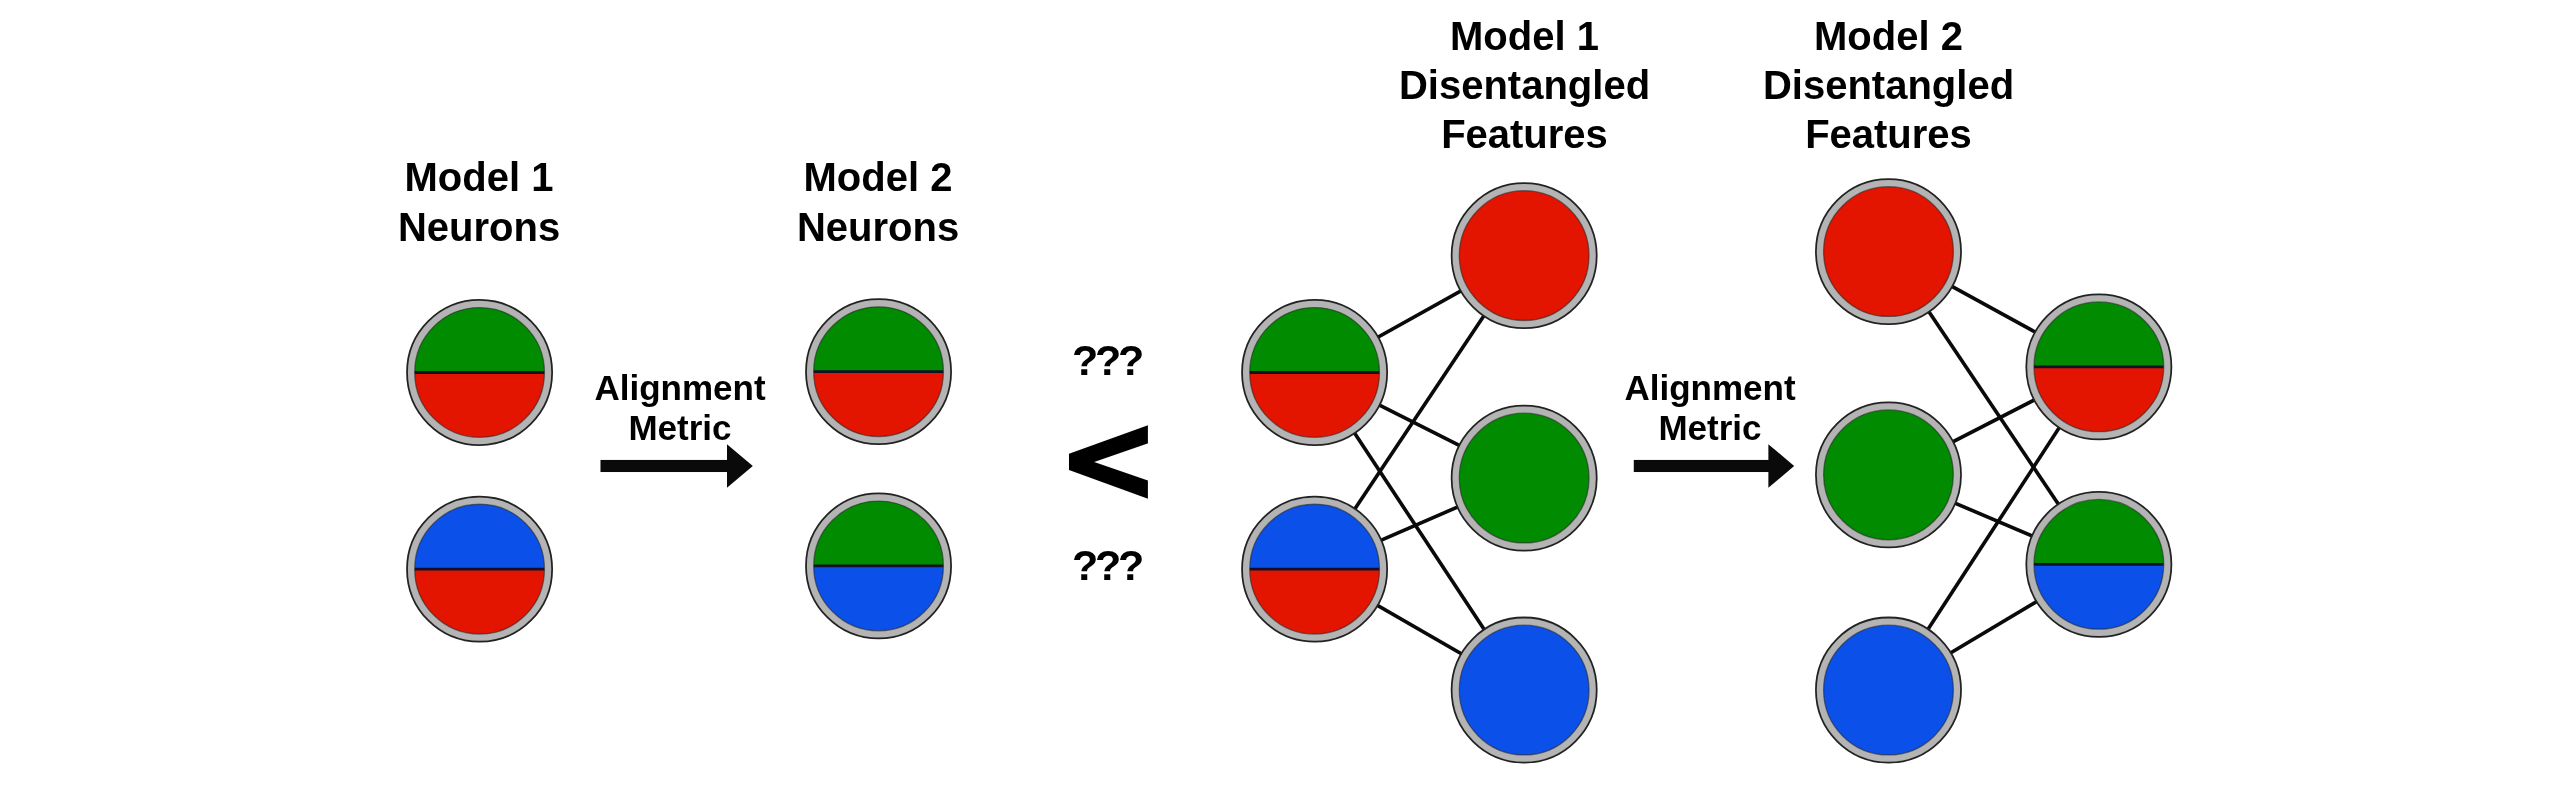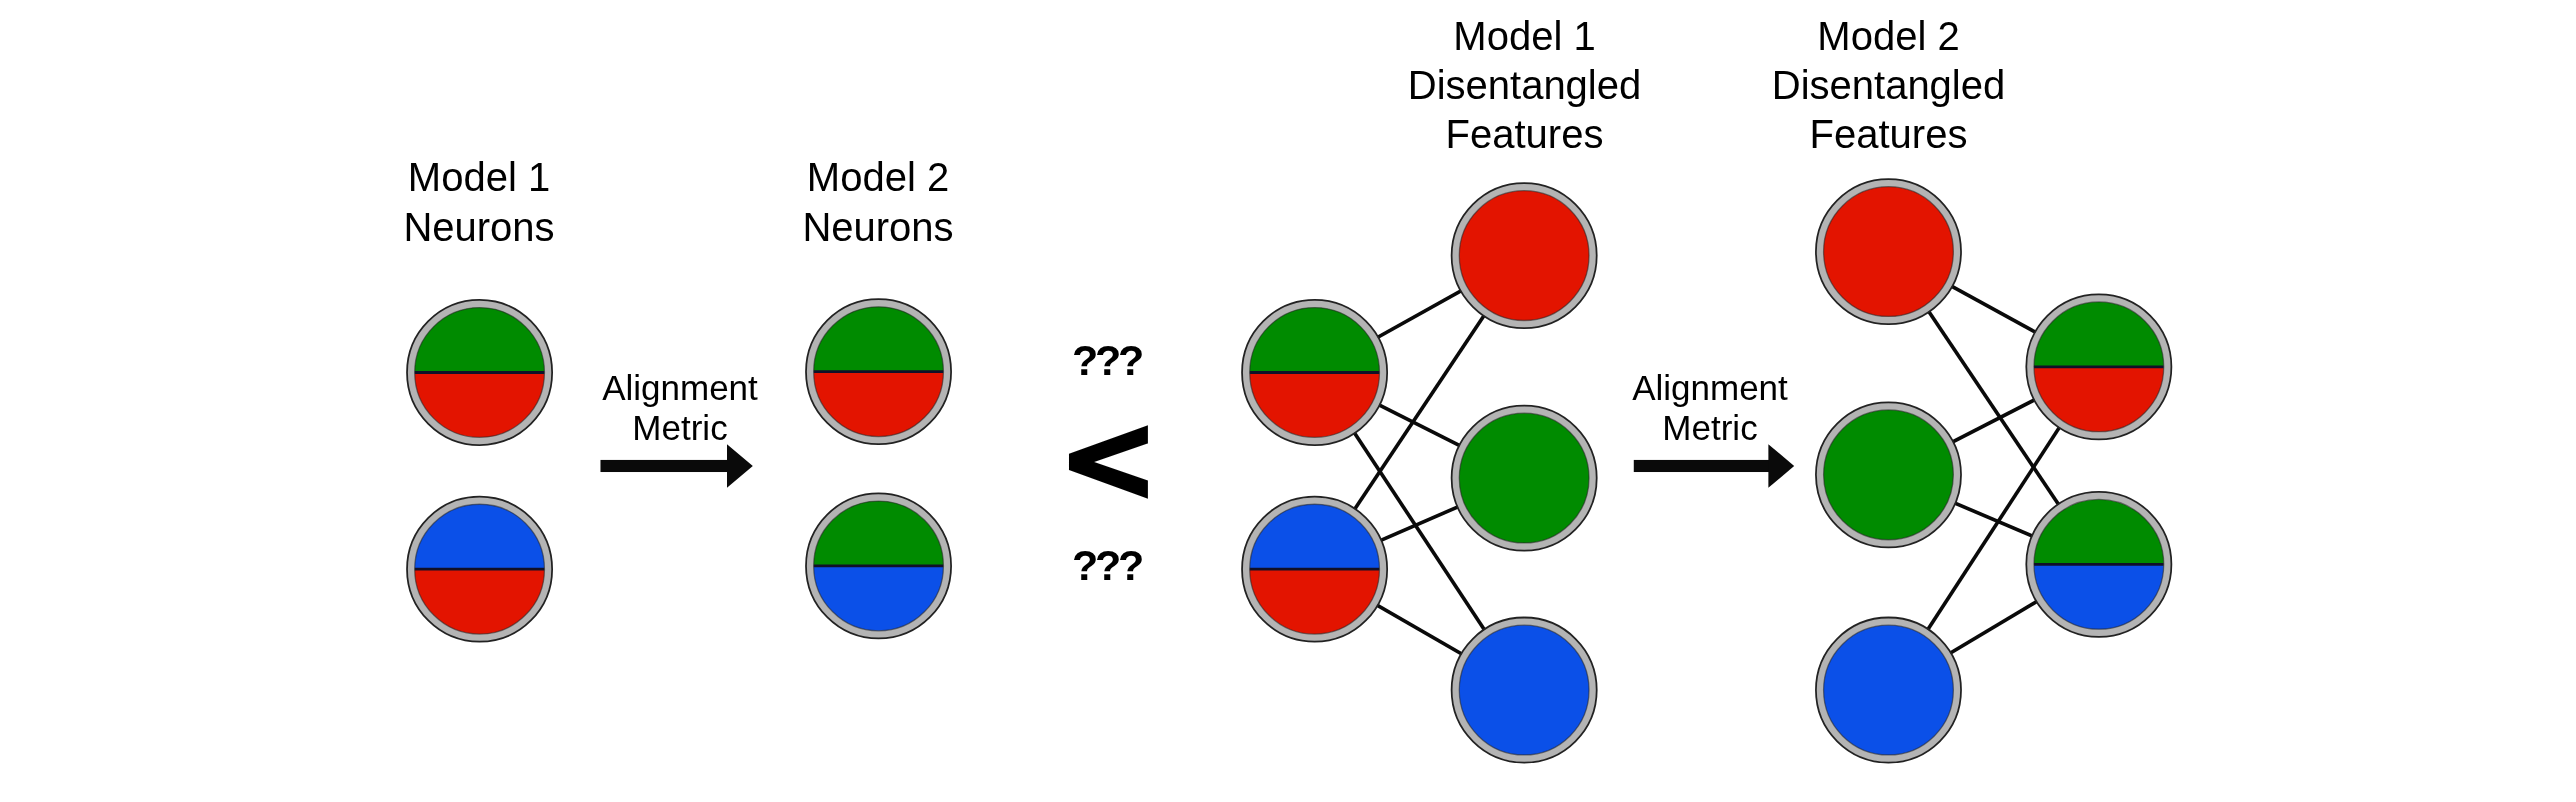--- a/index.html
+++ b/index.html
@@ -17,20 +17,21 @@
   #diagram{
     position:absolute;left:0;top:0;
     width:2576px;height:803px;
     display:block;
   }
   .lbl{
     position:absolute;
     text-align:center;
     white-space:pre-line;
     color:#000000;
+    font-weight:bold;
   }
   .t-m1n{left:318px;top:152px;width:322px;font-size:40px;line-height:50px;}
   .t-m2n{left:717px;top:152px;width:322px;font-size:40px;line-height:50px;}
   .t-m1d{left:1323px;top:12px;width:403px;font-size:40px;line-height:49px;}
   .t-m2d{left:1687px;top:12px;width:403px;font-size:40px;line-height:49px;}
   .t-am1{left:559px;top:368px;width:242px;font-size:35px;line-height:40px;}
   .t-am2{left:1589px;top:368px;width:242px;font-size:35px;line-height:40px;}
   .q1{left:1026px;top:332px;width:161px;font-size:43px;font-weight:bold;letter-spacing:-3.2px;line-height:56px;}
   .q2{left:1026px;top:537px;width:161px;font-size:43px;font-weight:bold;letter-spacing:-3.2px;line-height:56px;}
   .lt{

